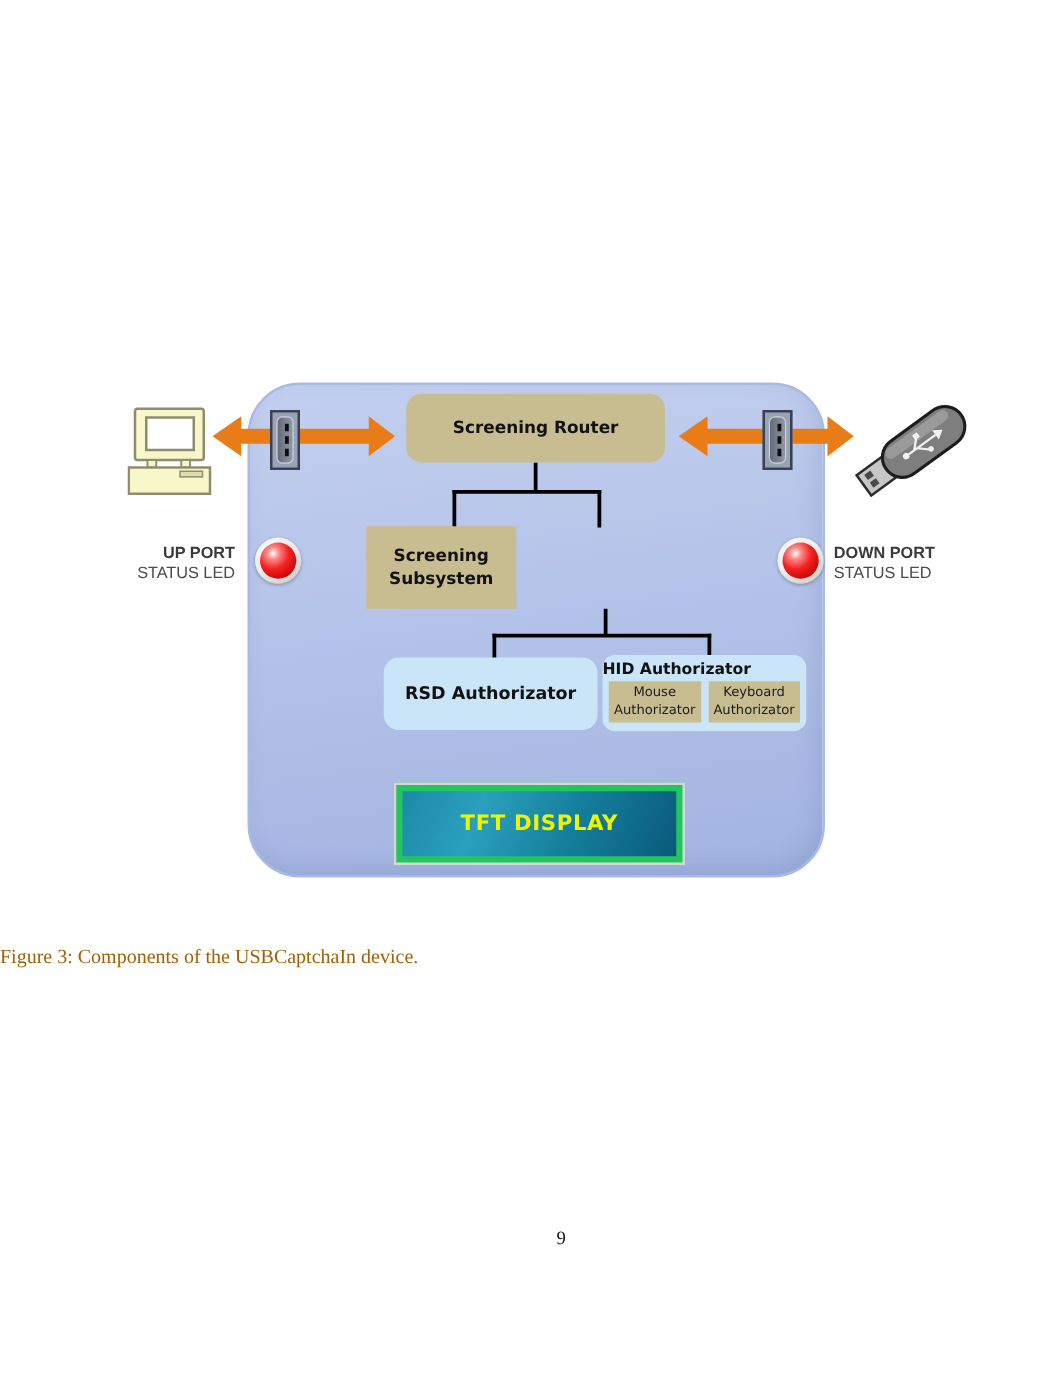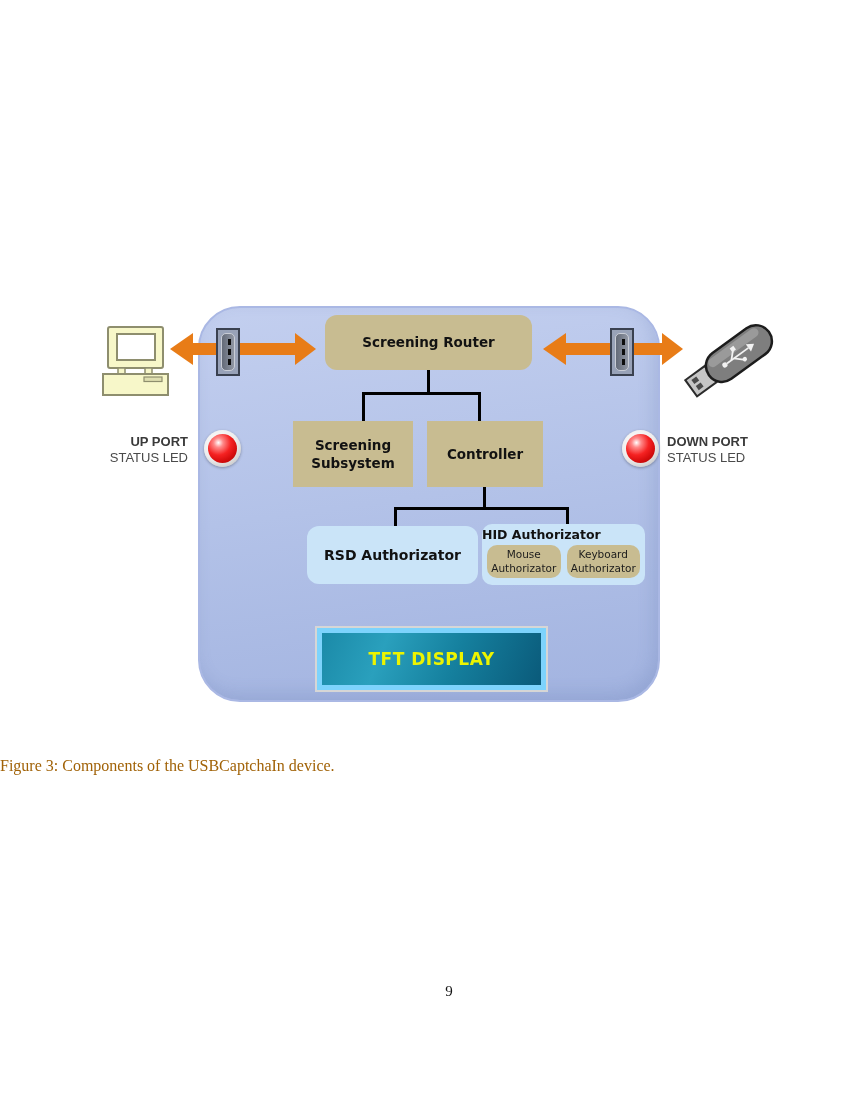--- a/index.html
+++ b/index.html
@@ -21,21 +21,21 @@
 
   .router{left:325px;top:315px;width:207px;height:55px;border-radius:12px;font-size:13.5px;}
   .integrity{left:293px;top:421px;width:120px;height:66px;font-size:13.5px;}
   .controller{left:427px;top:421px;width:116px;height:66px;font-size:13.5px;}
   .rsd{left:307px;top:526px;width:171px;height:58px;border-radius:12px;font-size:14px;}
 
   .hid{left:482px;top:524px;width:163px;height:61px;border-radius:10px;}
   .hid-title{position:absolute;left:0;right:0;top:3px;text-align:left;font-weight:bold;
              font-size:12.5px;color:#121212;}
   .hid-row{position:absolute;left:5px;right:5px;top:21px;height:33px;display:flex;gap:6px;}
-  .hid-sub{flex:1;font-size:10.5px;font-weight:normal;color:#1c1c1c;border-radius:10px;
+  .hid-sub{flex:1;font-size:10.5px;font-weight:normal;color:#1c1c1c;border-radius:0;
            display:flex;align-items:center;justify-content:center;text-align:center;
            white-space:pre-line;line-height:1.3;}
 
   
   .tl{position:absolute;background:#000;}
 
   
   .arrow-poly{fill:var(--arrow-orange,#e87c17);}
 
   
@@ -50,21 +50,21 @@
        box-shadow:0 1px 3px rgba(0,0,0,.3);}
   .led-ball{position:absolute;left:4px;right:4px;top:4px;bottom:4px;border-radius:50%;
        background:radial-gradient(circle at 36% 30%,#ffffff 0%,#ff8a8a 17%,#f52222 45%,var(--led-red,#d60d0d) 68%,#9e0303 100%);}
 
   
   .port-label{color:#3a3a3a;font-family:"Liberation Sans",sans-serif;font-size:13px;line-height:16px;}
   .pl-name{font-weight:bold;}
   .pl-status{font-weight:normal;color:#4a4a4a;}
 
   
-  .tft{left:315px;top:626px;width:233px;height:66px;background:#7dd3fc;border:2px solid #d6d6d6;box-sizing:border-box;}
+  .tft{left:315px;top:626px;width:233px;height:66px;background:#22c55e;border:2px solid #d6d6d6;box-sizing:border-box;}
   .tft-screen{position:absolute;left:5px;right:5px;top:5px;bottom:5px;
        background:linear-gradient(292deg,#0a5a7a 0%,#15809e 40%,#2aa0bd 72%,var(--screen-teal,#15809e) 100%);
        display:flex;align-items:center;justify-content:center;}
   .tft-label{color:var(--display-text-yellow,#ecf400);font-weight:bold;font-size:17px;letter-spacing:.5px;}
 
   
   .caption{left:0;right:0;top:757px;text-align:left;font-family:"Liberation Serif","DejaVu Serif",serif;
            font-size:16px;color:#a16207;}
   .pagenum{left:0;right:0;top:983px;text-align:center;font-family:"Liberation Serif","DejaVu Serif",serif;
            font-size:15px;color:#141414;}
@@ -129,23 +129,20 @@
   <div class="tl" style="left:394px;top:507px;width:3px;height:20px;"></div>
   <div class="tl" style="left:566px;top:507px;width:3px;height:18px;"></div>
 
   <div class="abs cbox tan router">
     <span>Screening Router</span>
   </div>
   <div class="abs cbox tan integrity">
     <span>Screening
 Subsystem</span>
   </div>
-  <div class="abs cbox tan controller">
-    <span>Controller</span>
-  </div>
   <div class="abs cbox blue rsd">
     <span>RSD Authorizator</span>
   </div>
 
   <div class="abs blue hid" style="position:absolute;">
     <div class="hid-title">HID Authorizator</div>
     <div class="hid-row">
       <div class="hid-sub tan">Mouse
 Authorizator</div>
       <div class="hid-sub tan">Keyboard

